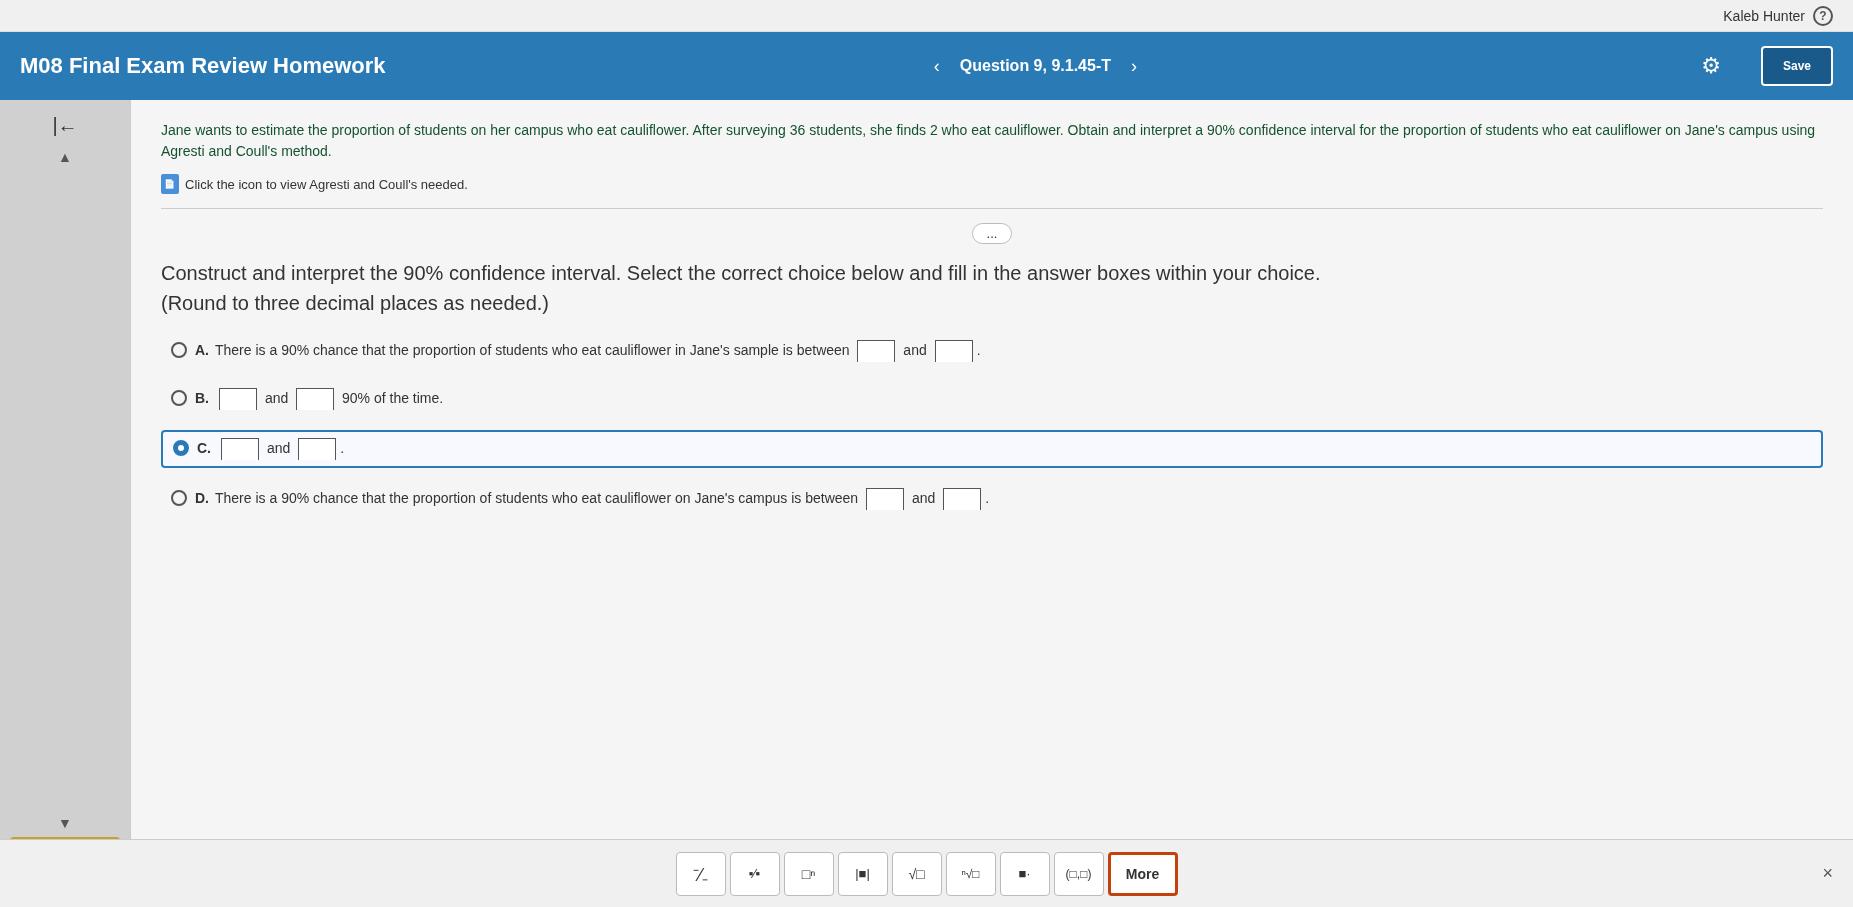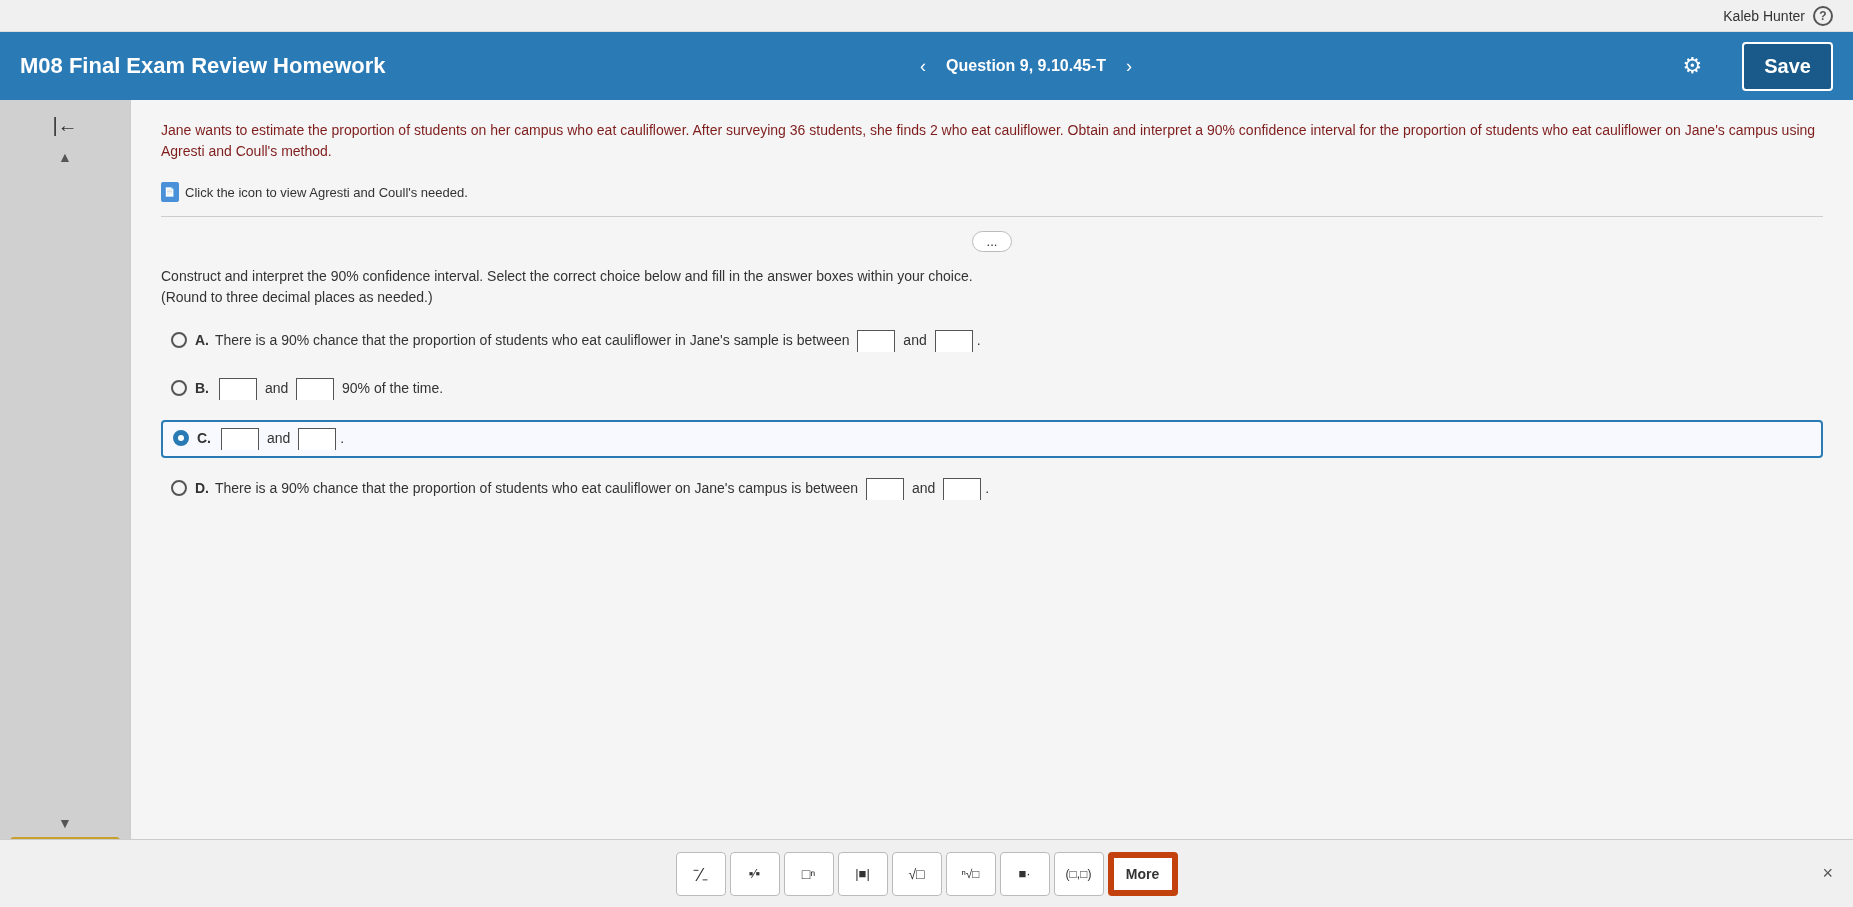--- a/index.html
+++ b/index.html
@@ -108,21 +108,21 @@
       font-size: 22px;
       cursor: pointer;
       margin-left: 16px;
     }
     .header-save {
       background: #1a5a8a;
       color: white;
       border: 2px solid white;
       border-radius: 4px;
       padding: 11px 20px;
-      font-size: 20px;
+      font-size: 12px;
       font-weight: bold;
       cursor: pointer;
       margin-left: 12px;
     }
 
     
     .main-container {
       display: flex;
       background: #e8e8e8;
       min-height: calc(907px - 100px);
@@ -164,23 +164,23 @@
 
     .content-area {
       flex: 1;
       background: #f5f5f5;
       padding: 20px 30px;
       border-left: 1px solid #ccc;
     }
 
     .question-text {
       font-size: 14px;
-      color: #7f1d1d;
+      color: #14532d;
       line-height: 1.5;
-      margin-bottom: 20px;
+      margin-bottom: 12px;
     }
     .click-icon-row {
       display: flex;
       align-items: center;
       gap: 6px;
       font-size: 13px;
       color: #333;
       margin-bottom: 8px;
     }
     .doc-icon {
@@ -210,21 +210,21 @@
       background: white;
       border: 1px solid #bbb;
       border-radius: 12px;
       padding: 2px 14px;
       font-size: 13px;
       color: #333;
       cursor: pointer;
     }
 
     .construct-text {
-      font-size: 14px;
+      font-size: 20px;
       color: #333;
       line-height: 1.5;
       margin-bottom: 16px;
     }
 
     
     .choice-row {
       display: flex;
       align-items: flex-start;
       margin-bottom: 14px;
@@ -309,21 +309,21 @@
       align-items: center;
       justify-content: center;
       font-size: 16px;
       cursor: pointer;
       color: #333;
     }
     .toolbar-btn-more {
       width: 70px;
       height: 44px;
       background: white;
-      border: 6px solid #c2410c;
+      border: 3px solid #c2410c;
       border-radius: 4px;
       display: flex;
       align-items: center;
       justify-content: center;
       font-size: 14px;
       cursor: pointer;
       color: #333;
       font-weight: bold;
     }
     .close-btn-toolbar {
@@ -343,21 +343,21 @@
     <div class="top-bar-help">
       <span>?</span>
     </div>
   </div>
 </div>
 
 <div class="header">
   <div class="header-title">M08 Final Exam Review Homework</div>
   <div class="header-nav">
     <span class="nav-arrow">‹</span>
-    <span class="nav-label">Question 9, 9.10.45-T</span>
+    <span class="nav-label">Question 9, 9.1.45-T</span>
     <span class="nav-arrow">›</span>
   </div>
   <span class="header-gear">⚙</span>
   <button class="header-save">Save</button>
 </div>
 
 <div class="main-container">
 
   <div class="left-panel">
     <span class="back-arrow-btn">|←</span>

